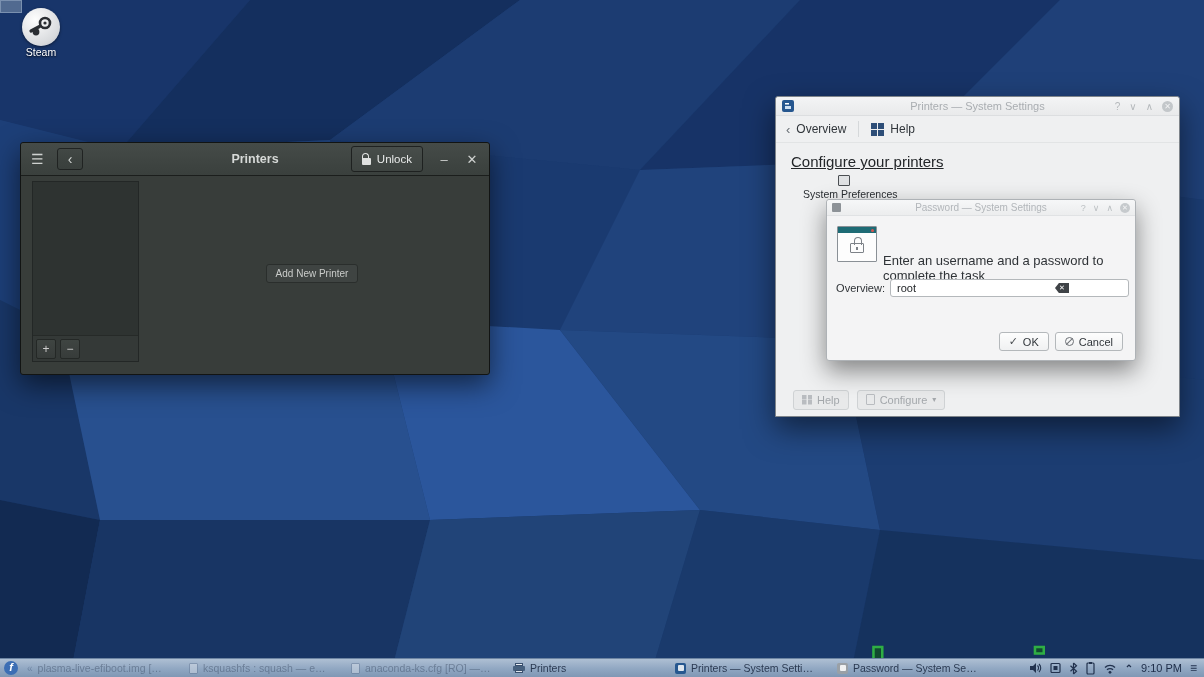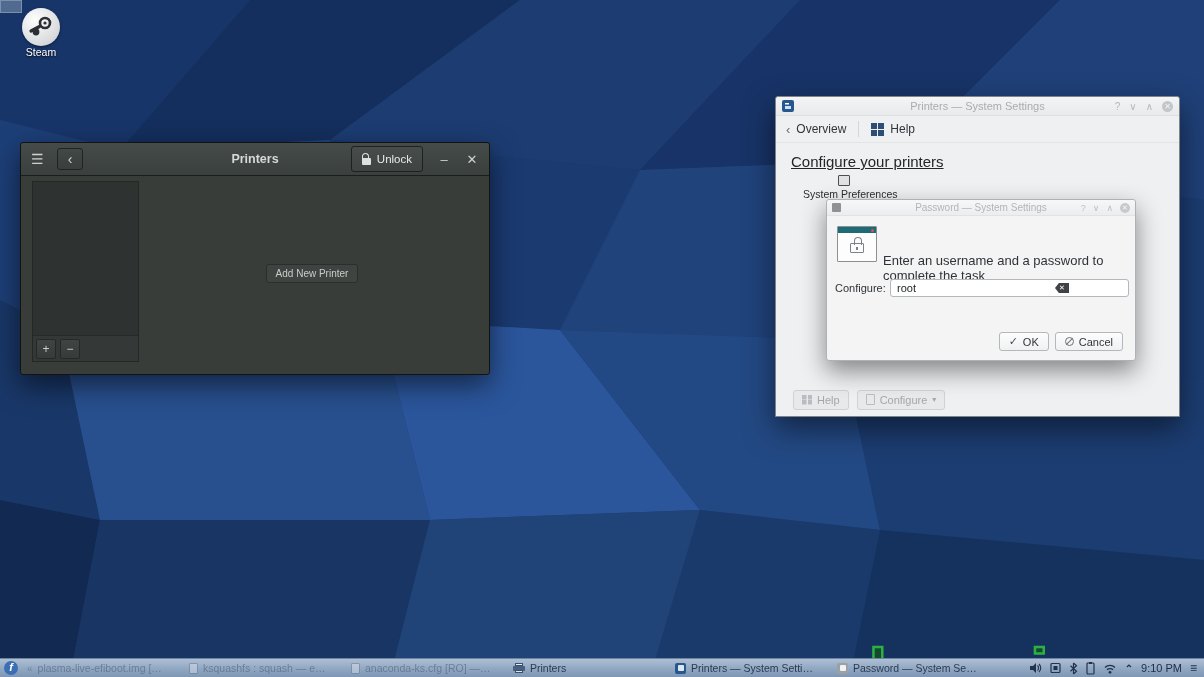--- a/index.html
+++ b/index.html
@@ -275,21 +275,21 @@
       </span>
     </div>
     <div class="auth-icon">
       <div class="auth-strip">
           <span class="auth-dot"></span>
         </div>
       <div class="auth-lock"></div>
     </div>
     <div class="pw-msg">Enter an username and a password to complete the task</div>
     <div class="pw-row pw-row-user">
-      <span class="pw-label">Configure:</span>
+      <span class="pw-label">Overview:</span>
       <input class="pw-input" value="root" style="">
     </div>
     <span class="pw-clear">✕</span>
     <div class="pw-buttons">
       <span class="pw-btn">
         <span class="ok-check">✓</span>
         <span>OK</span>
       </span>
       <span class="pw-btn">
         <span class="circle-slash"></span>

